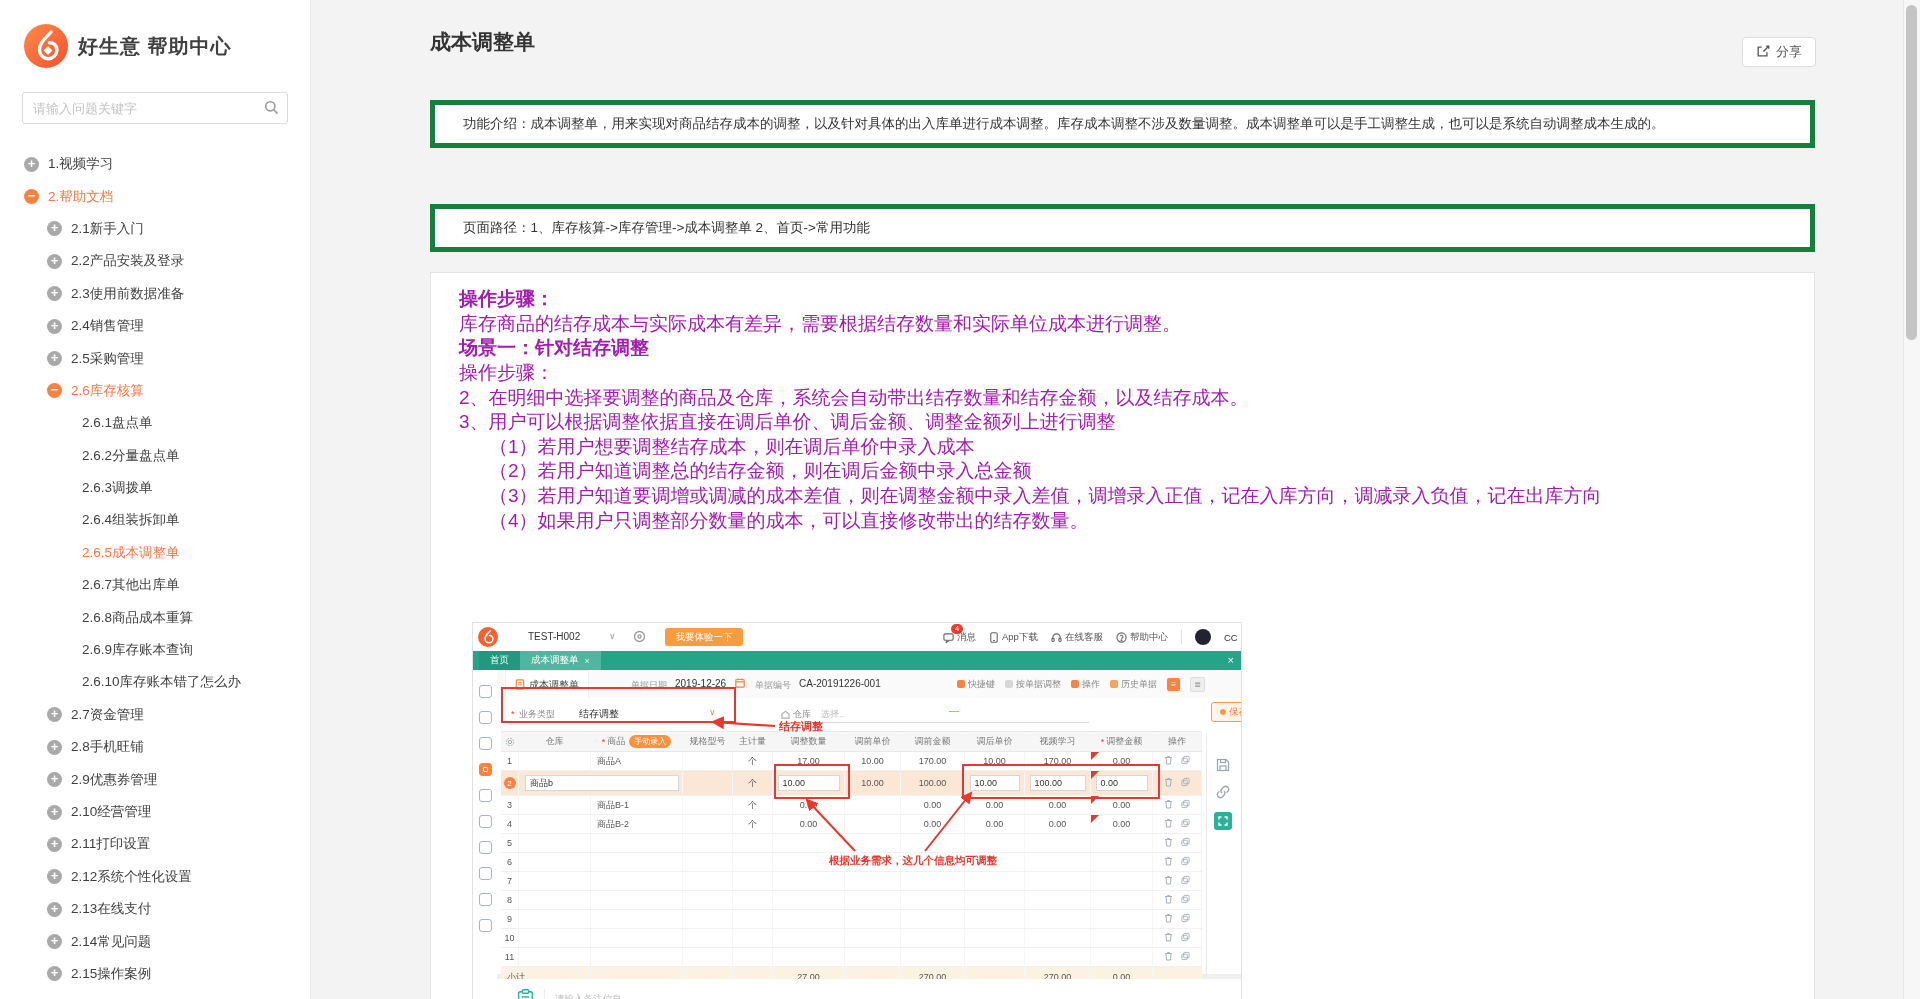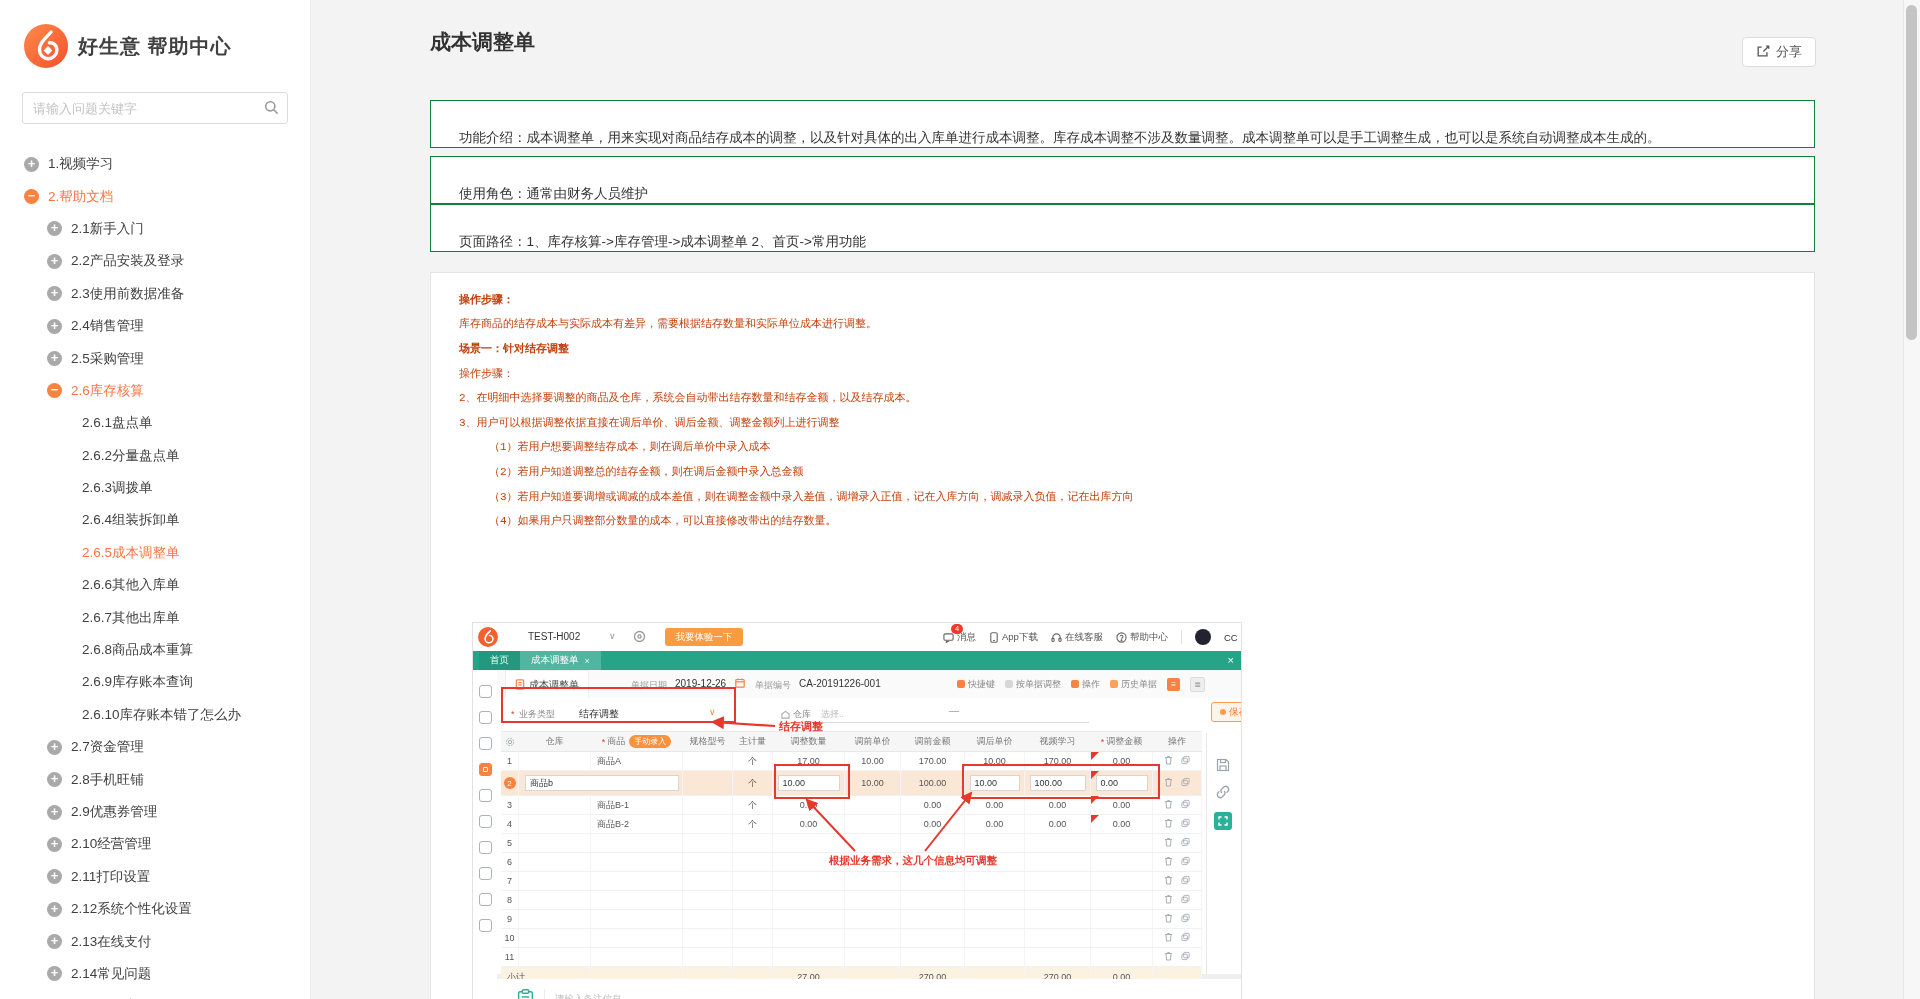--- a/index.html
+++ b/index.html
@@ -26,25 +26,25 @@
           font-size:13px;line-height:14px;text-align:center;font-weight:bold;}
   .expand.plus{background:#a9a9a9;}
   .expand.minus{background:#f8823f;}
   
   .content{position:absolute;left:310px;top:0;width:1610px;height:999px;}
   .page-title{position:absolute;left:120px;top:28px;margin:0;font-size:21px;font-weight:600;color:#333;}
   .share-btn{position:absolute;left:1432px;top:37px;width:74px;height:30px;background:#fff;
       border:1px solid #dcdcdc;border-radius:4px;display:flex;align-items:center;justify-content:center;
       gap:6px;font-size:13px;color:#555;cursor:pointer;font-family:inherit;}
   .info-box{position:absolute;left:120px;width:1385px;height:48px;box-sizing:border-box;background:#fff;
-      border:1px solid #15803d;display:flex;align-items:flex-end;padding:0 28px;font-size:13.5px;color:#333;}
+      border:5px solid #15803d;display:flex;align-items:center;padding:0 28px;font-size:13.5px;color:#333;}
   #box1{top:100px;} #box2{top:156px;} #box3{top:204px;}
   .steps-box{position:absolute;left:120px;top:272px;width:1385px;height:760px;box-sizing:border-box;
       background:#fff;border:1px solid #e4e4e4;padding:14px 28px;}
-  .step-line{height:24.6px;display:flex;align-items:center;font-size:11px;color:#c2410c;white-space:pre;font-family:Liberation Mono, monospace;}
+  .step-line{height:24.6px;display:flex;align-items:center;font-size:19px;color:#a21caf;white-space:pre;}
   .step-line.bold{font-weight:bold;}
   .step-line.indent{padding-left:30px;}
   
   .app-shot{position:absolute;left:42px;top:350px;width:768px;height:377px;background:#efefef;
       box-shadow:0 0 0 1px #e2e2e2;font-size:9px;overflow:hidden;}
   .as-topbar{position:absolute;left:0;top:0;width:768px;height:28px;background:#fff;}
   .as-logo{position:absolute;left:5px;top:4px;width:20px;height:20px;}
   .as-account{position:absolute;left:55px;top:8px;font-size:10px;color:#333;}
   .as-caret{position:absolute;left:136px;top:8px;color:#999;font-size:9px;}
   .as-gear{position:absolute;left:160px;top:7px;}
@@ -193,23 +193,20 @@
       <div class="nav-item lv3">
         <span>2.6.3调拨单</span>
       </div>
       <div class="nav-item lv3">
         <span>2.6.4组装拆卸单</span>
       </div>
       <div class="nav-item lv3 active">
         <span>2.6.5成本调整单</span>
       </div>
       <div class="nav-item lv3">
-        <span>2.6.6其他入库单</span>
-      </div>
-      <div class="nav-item lv3">
         <span>2.6.7其他出库单</span>
       </div>
       <div class="nav-item lv3">
         <span>2.6.8商品成本重算</span>
       </div>
       <div class="nav-item lv3">
         <span>2.6.9库存账本查询</span>
       </div>
       <div class="nav-item lv3">
         <span>2.6.10库存账本错了怎么办</span>
@@ -261,23 +258,20 @@
         <path d="M11.5 2.5h3v3"></path>
           <path d="M14.2 2.8 8.5 8.5"></path>
           <path d="M12.5 9.5v4h-10v-10h4"></path>
       </svg>
     </span>
     <span>分享</span>
   </button>
 
   <section class="info-box" id="box1">
     <span>功能介绍：成本调整单，用来实现对商品结存成本的调整，以及针对具体的出入库单进行成本调整。库存成本调整不涉及数量调整。成本调整单可以是手工调整生成，也可以是系统自动调整成本生成的。</span>
-  </section>
-  <section class="info-box" id="box2">
-    <span>使用角色：通常由财务人员维护</span>
   </section>
   <section class="info-box" id="box3">
     <span>页面路径：1、库存核算-&gt;库存管理-&gt;成本调整单 2、首页-&gt;常用功能</span>
   </section>
 
   <section class="steps-box">
     <div id="steps">
         <div class="step-line bold">操作步骤：</div>
         <div class="step-line">库存商品的结存成本与实际成本有差异，需要根据结存数量和实际单位成本进行调整。</div>
         <div class="step-line bold">场景一：针对结存调整</div>

